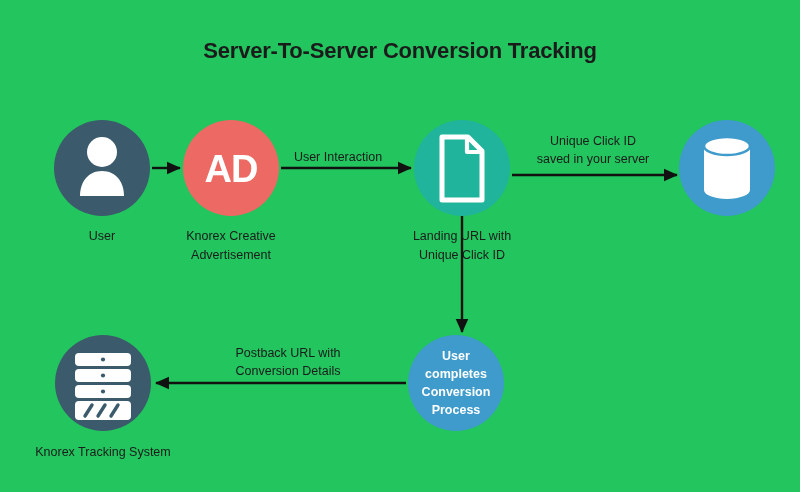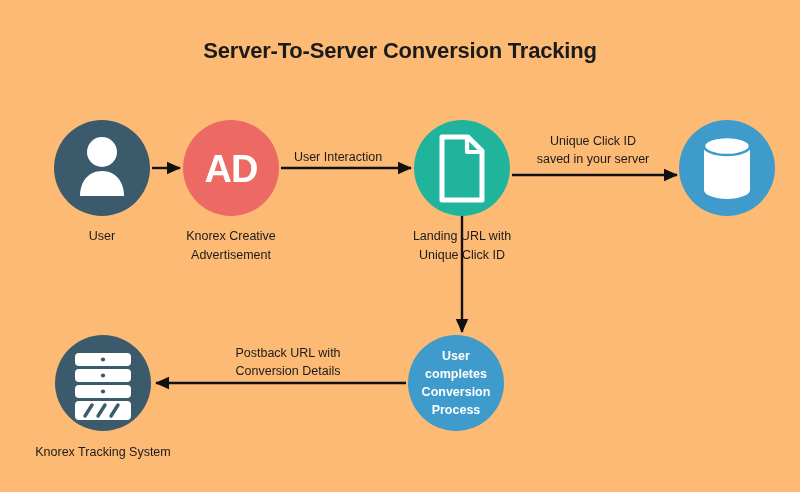--- a/index.html
+++ b/index.html
@@ -7,21 +7,21 @@
     padding: 0;
     background: #ffffff;
   }
   body {
     font-family: "Liberation Sans", sans-serif;
   }
   #canvas {
     position: relative;
     width: 800px;
     height: 492px;
-    background: #fdba74;
+    background: #22c55e;
     overflow: hidden;
   }
   #diagram-svg {
     position: absolute;
     left: 0;
     top: 0;
     width: 800px;
     height: 492px;
   }
   .title-text {

